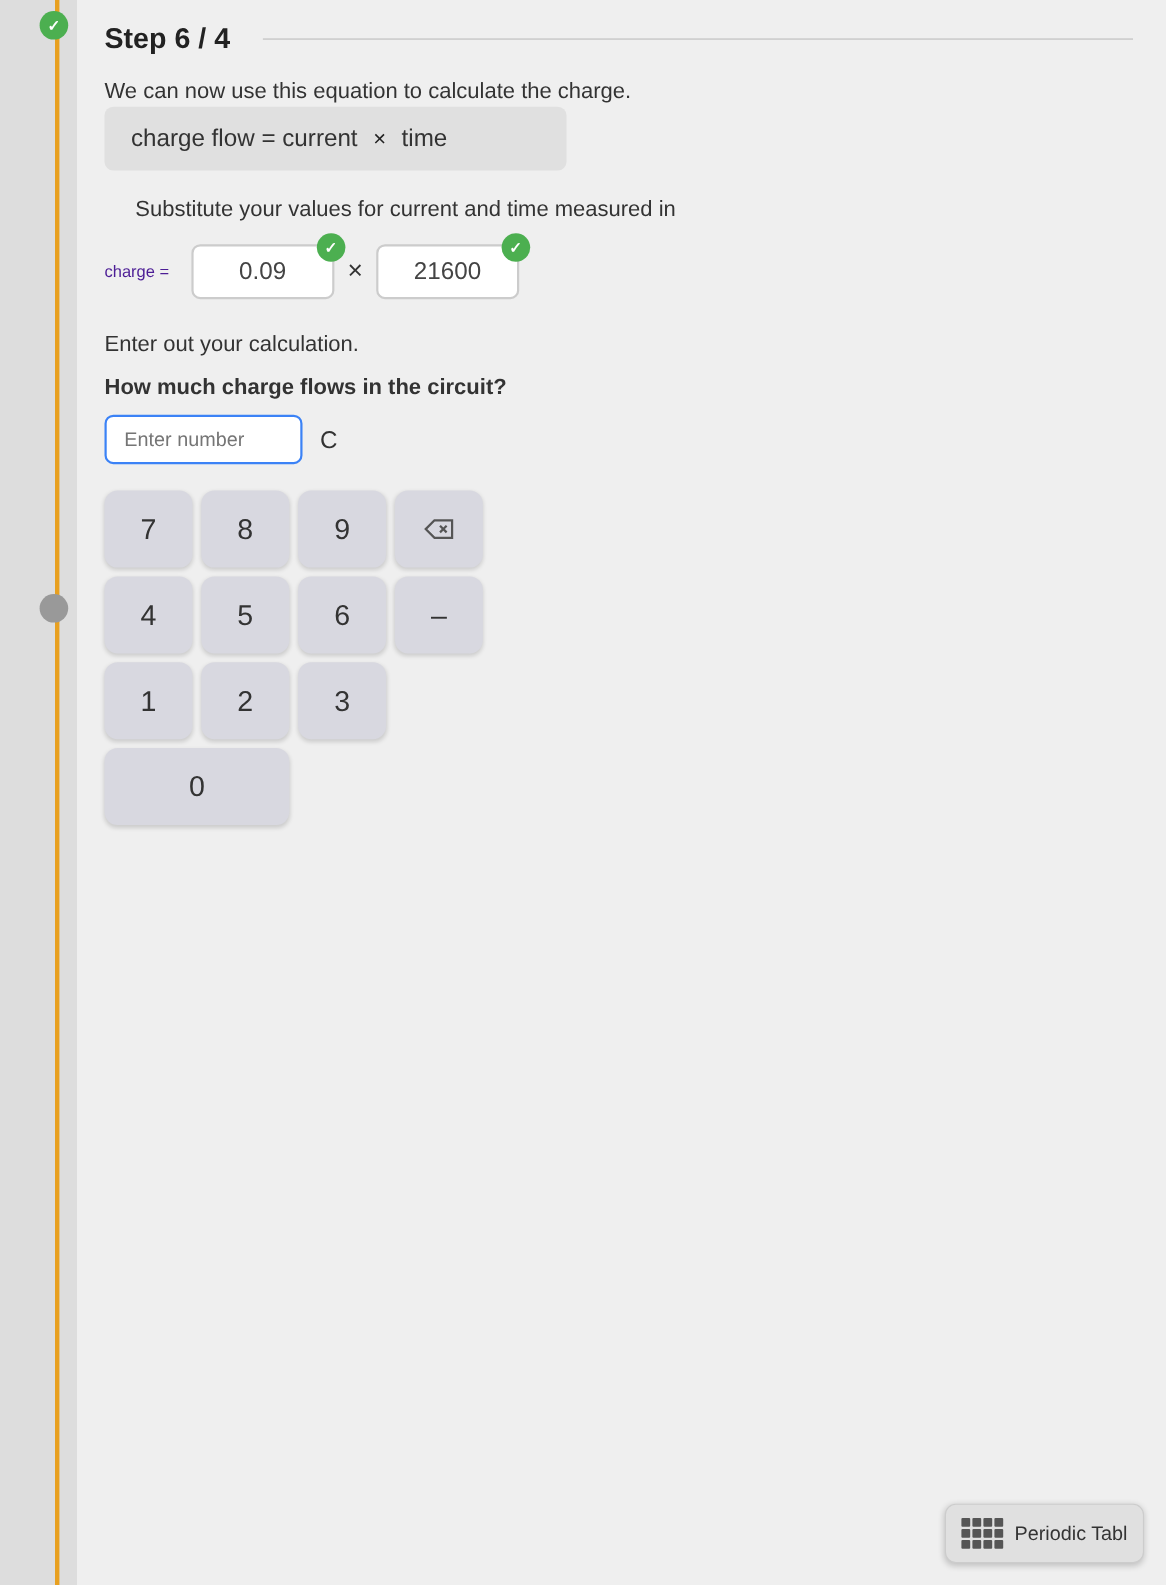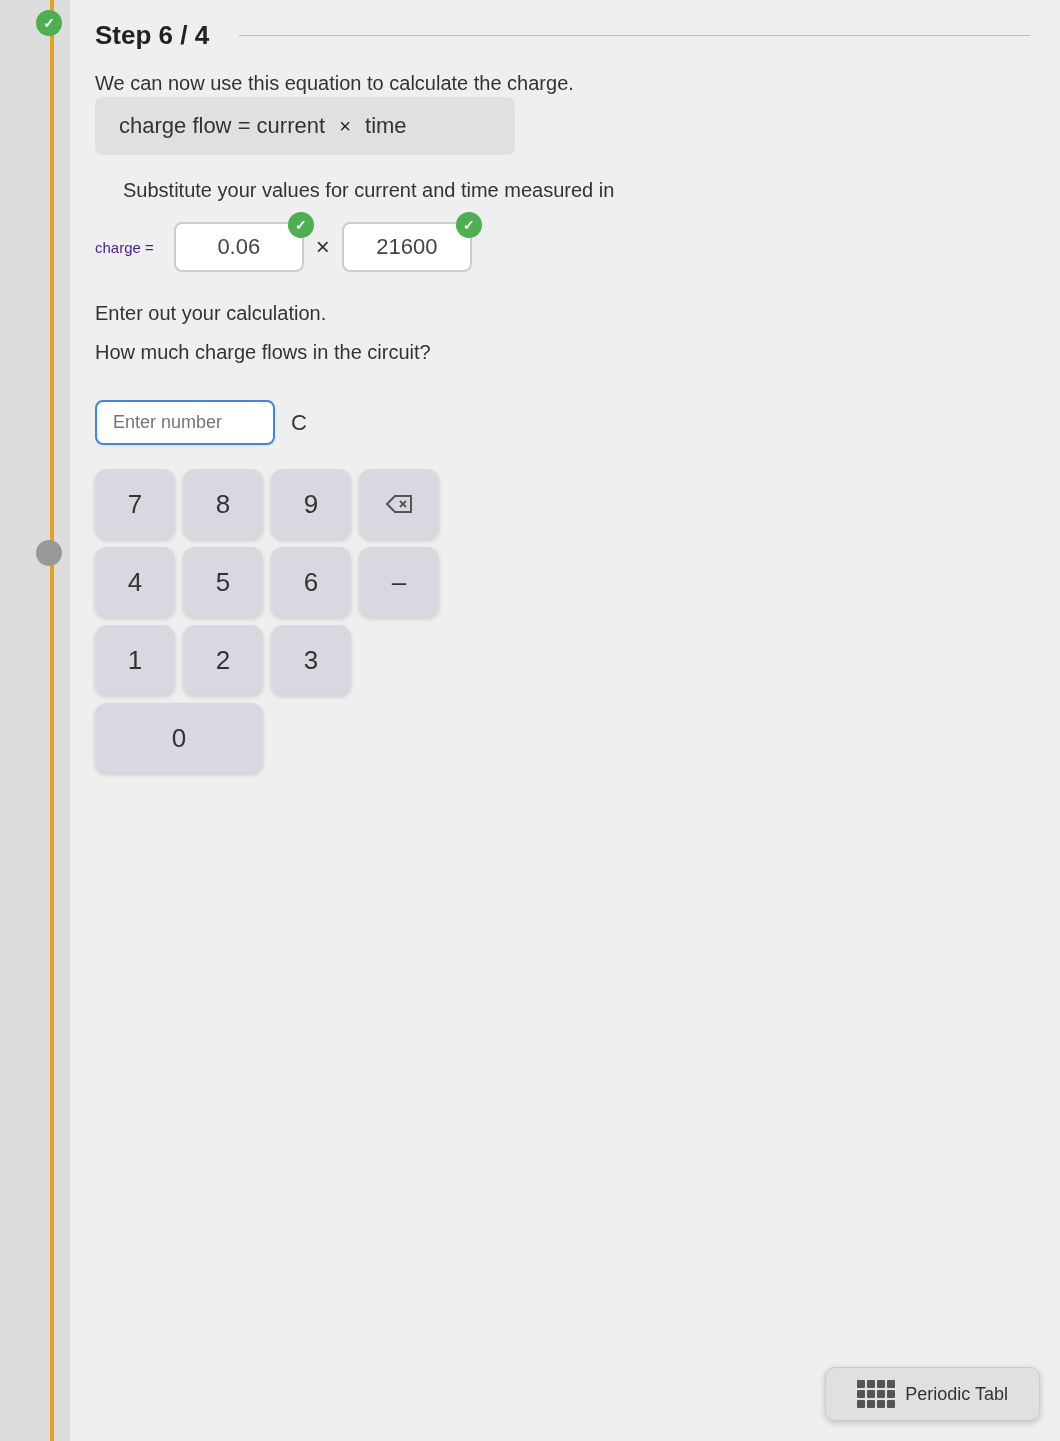--- a/index.html
+++ b/index.html
@@ -192,21 +192,22 @@
 
     .carry-out-text {
       font-size: 20px;
       color: #333;
       margin-bottom: 16px;
     }
 
     .how-much-text {
       font-size: 20px;
       color: #333;
-      margin-bottom: 36px;
+      margin-bottom: 13px;
+      font-weight: bold;
     }
 
     
     .answer-row {
       display: flex;
       align-items: center;
       gap: 16px;
       margin-bottom: 24px;
     }
 
@@ -271,21 +272,21 @@
     }
 
     
     .periodic-table-btn {
       position: absolute;
       bottom: 20px;
       right: 20px;
       background-color: #e0e0e0;
       border: 1px solid #ccc;
       border-radius: 10px;
-      padding: 12px 31px;
+      padding: 12px 14px;
       display: flex;
       align-items: center;
       gap: 10px;
       cursor: pointer;
       font-size: 18px;
       color: #333;
       box-shadow: 0 2px 6px rgba(0,0,0,0.2);
     }
 
     .periodic-icon {
@@ -333,21 +334,21 @@
       </span>
     </div>
 
     <p class="substitute-text">Substitute your values for current and time measured in</p>
 
     
     <div class="equation-row">
       <span class="charge-label">charge =</span>
 
       <div class="input-with-check">
-        <div class="equation-input">0.06</div>
+        <div class="equation-input">0.09</div>
         <div class="check-badge">✓</div>
       </div>
 
       <span class="multiply-sign">×</span>
 
       <div class="input-with-check">
         <div class="equation-input">21600</div>
         <div class="check-badge">✓</div>
       </div>
     </div>

